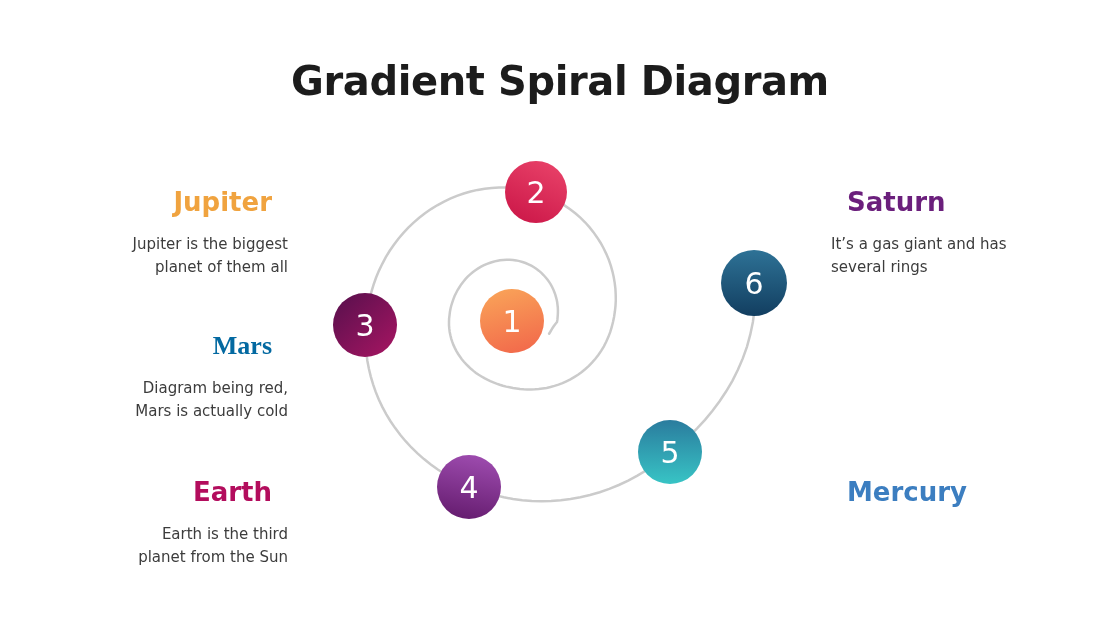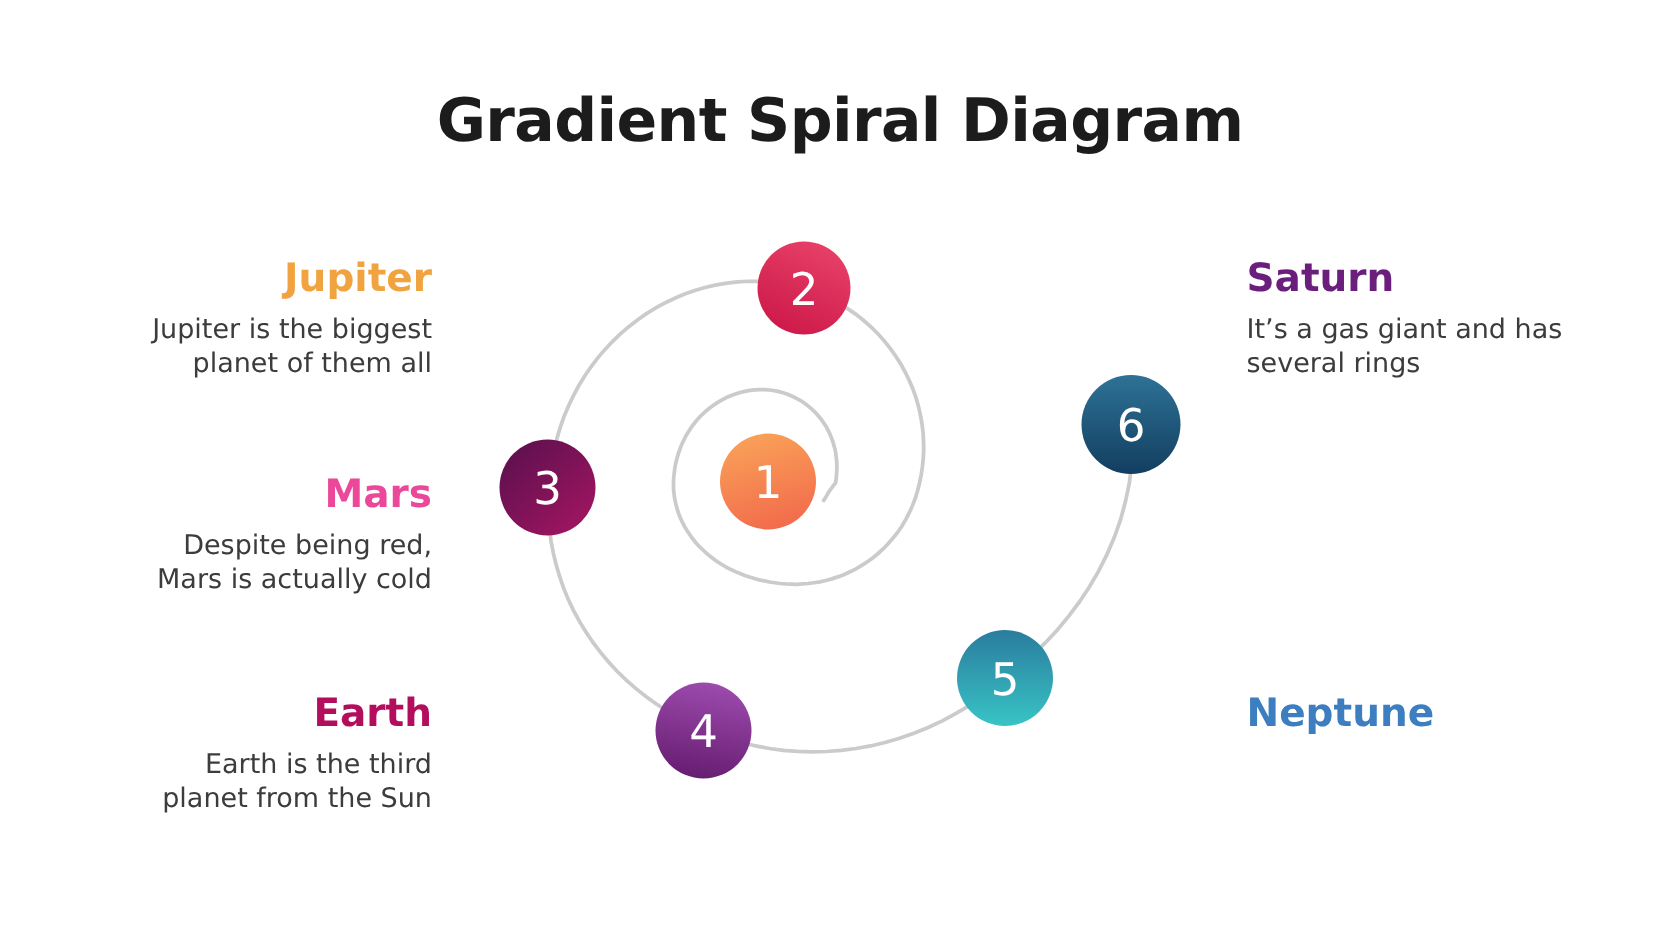--- a/index.html
+++ b/index.html
@@ -9,23 +9,23 @@
   }
   .title{
     position:absolute;top:58px;left:0;right:0;margin:0;
     text-align:center;font-size:40px;font-weight:700;color:#1c1c1c;
     letter-spacing:-0.4px;
   }
   .diagram{position:absolute;left:0;top:0;width:1120px;height:630px;}
   .info{position:absolute;width:250px;}
   .info.left{right:832px;text-align:right;}
   .info.right{left:831px;text-align:left;}
-  .hd{margin:0;font-size:26px;line-height:30px;font-weight:700;}
+  .hd{margin:16px;font-size:26px;line-height:30px;font-weight:700;}
   .desc{
-    margin:7px 0 0 0;font-size:18px;line-height:23px;color:#3c3c3c;
+    margin:7px 0 0 0;font-size:15px;line-height:23px;color:#3c3c3c;
     white-space:pre-line;
   }
   .r1{top:171px;} .r2{top:315px;} .r3{top:461px;}
   .num{font-family:"DejaVu Sans",sans-serif;font-size:30px;fill:#ffffff;}
 </style>
 </head>
 <body>
 
 <div class="stage">
 
@@ -72,32 +72,32 @@
       <circle cx="754" cy="283" r="33" fill="url(#grad5)"></circle>
       <text x="754" y="294" text-anchor="middle" class="num">6</text>
     </svg>
 
   <div class="info left r1">
     <h2 class="hd" style="color: rgb(240, 163, 63);">Jupiter</h2>
     <p class="desc">Jupiter is the biggest
 planet of them all</p>
   </div>
   <div class="info left r2">
-    <h2 class="hd" style="color: #ec4899;">Mars</h2>
-    <p class="desc">Despite being red,
+    <h2 class="hd" style="color: #0369a1; font-family: Liberation Serif, serif;">Mars</h2>
+    <p class="desc">Diagram being red,
 Mars is actually cold</p>
   </div>
   <div class="info right r1">
     <h2 class="hd" style="color: rgb(107, 31, 124);">Saturn</h2>
     <p class="desc">It’s a gas giant and has
 several rings</p>
   </div>
 
   <div class="info left r3">
     <h2 class="hd" style="color: rgb(179, 13, 93);">Earth</h2>
     <p class="desc">Earth is the third
 planet from the Sun</p>
   </div>
   <div class="info right r3">
-    <h2 class="hd" style="color: rgb(60, 126, 192);">Neptune</h2>
+    <h2 class="hd" style="color: rgb(60, 126, 192);">Mercury</h2>
   </div>
 
 </div>
 
 </body></html>

